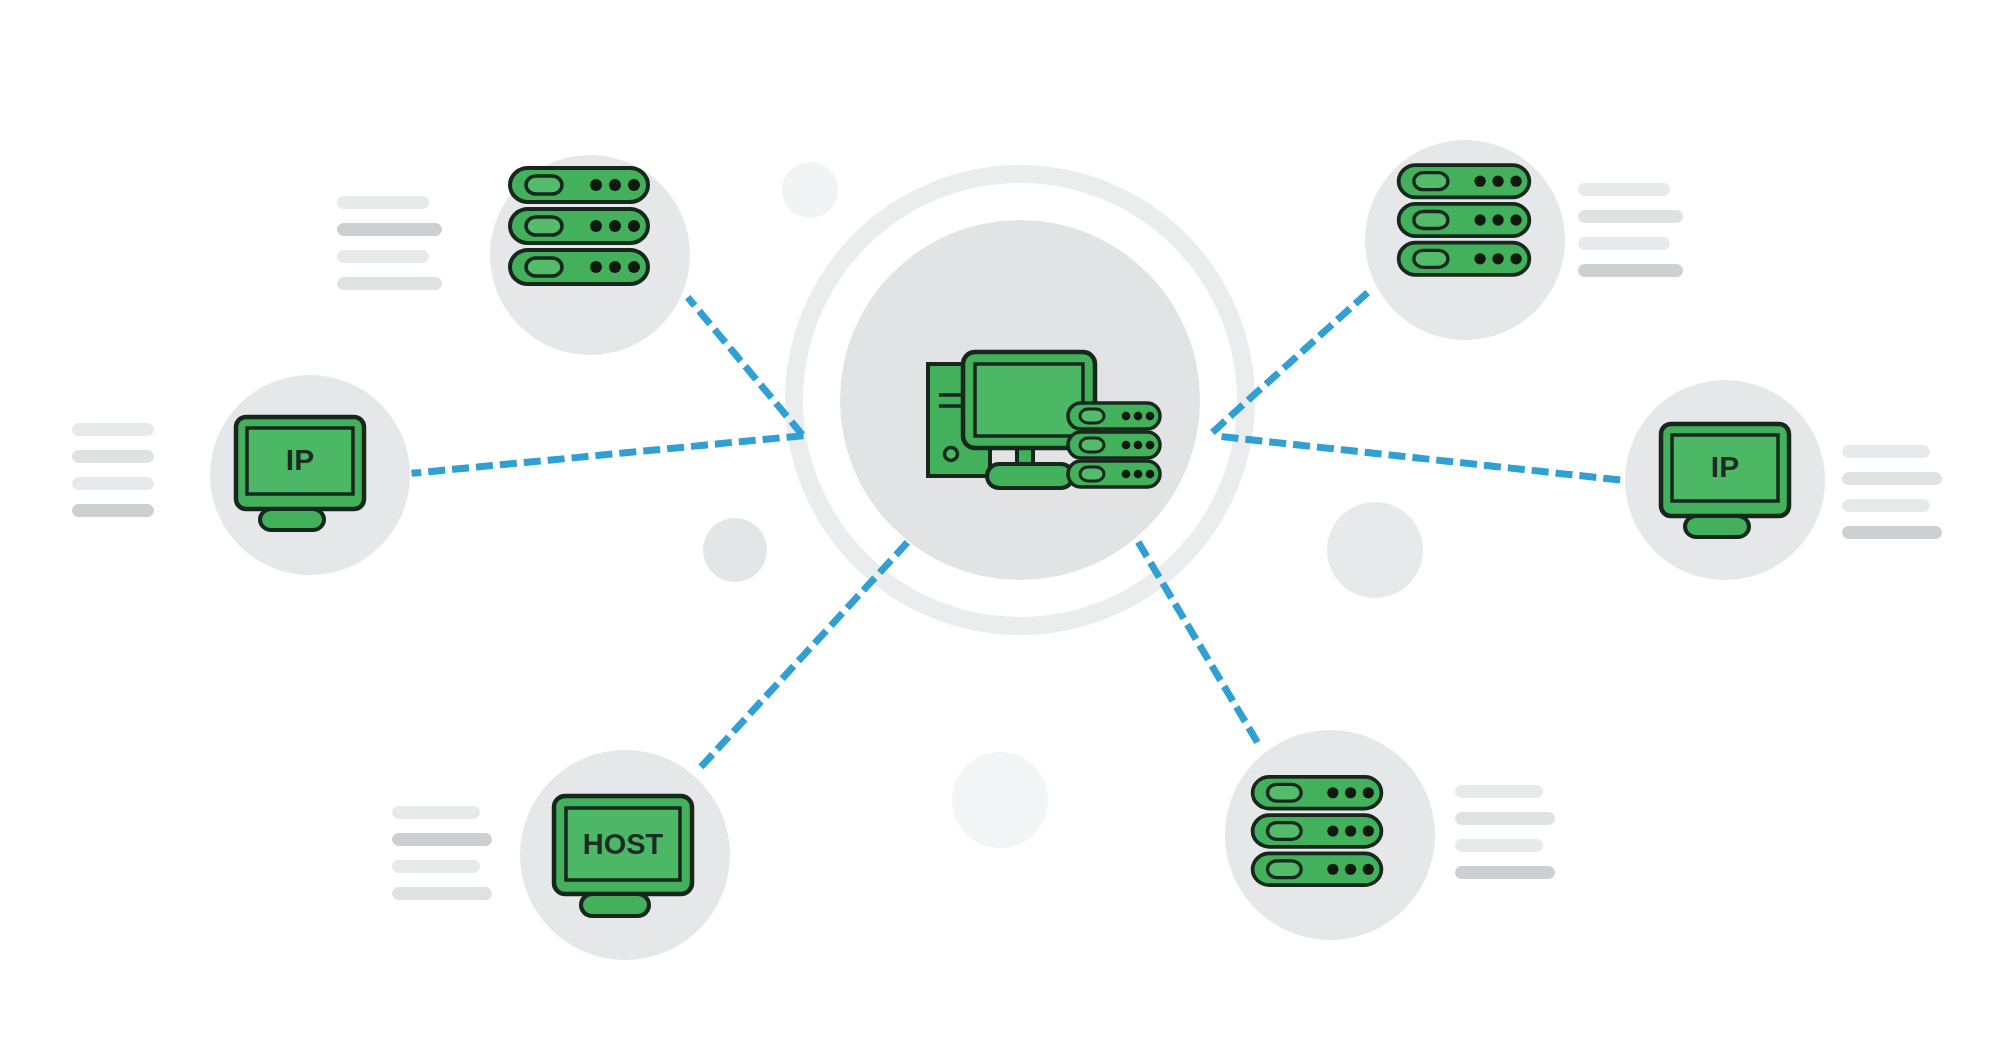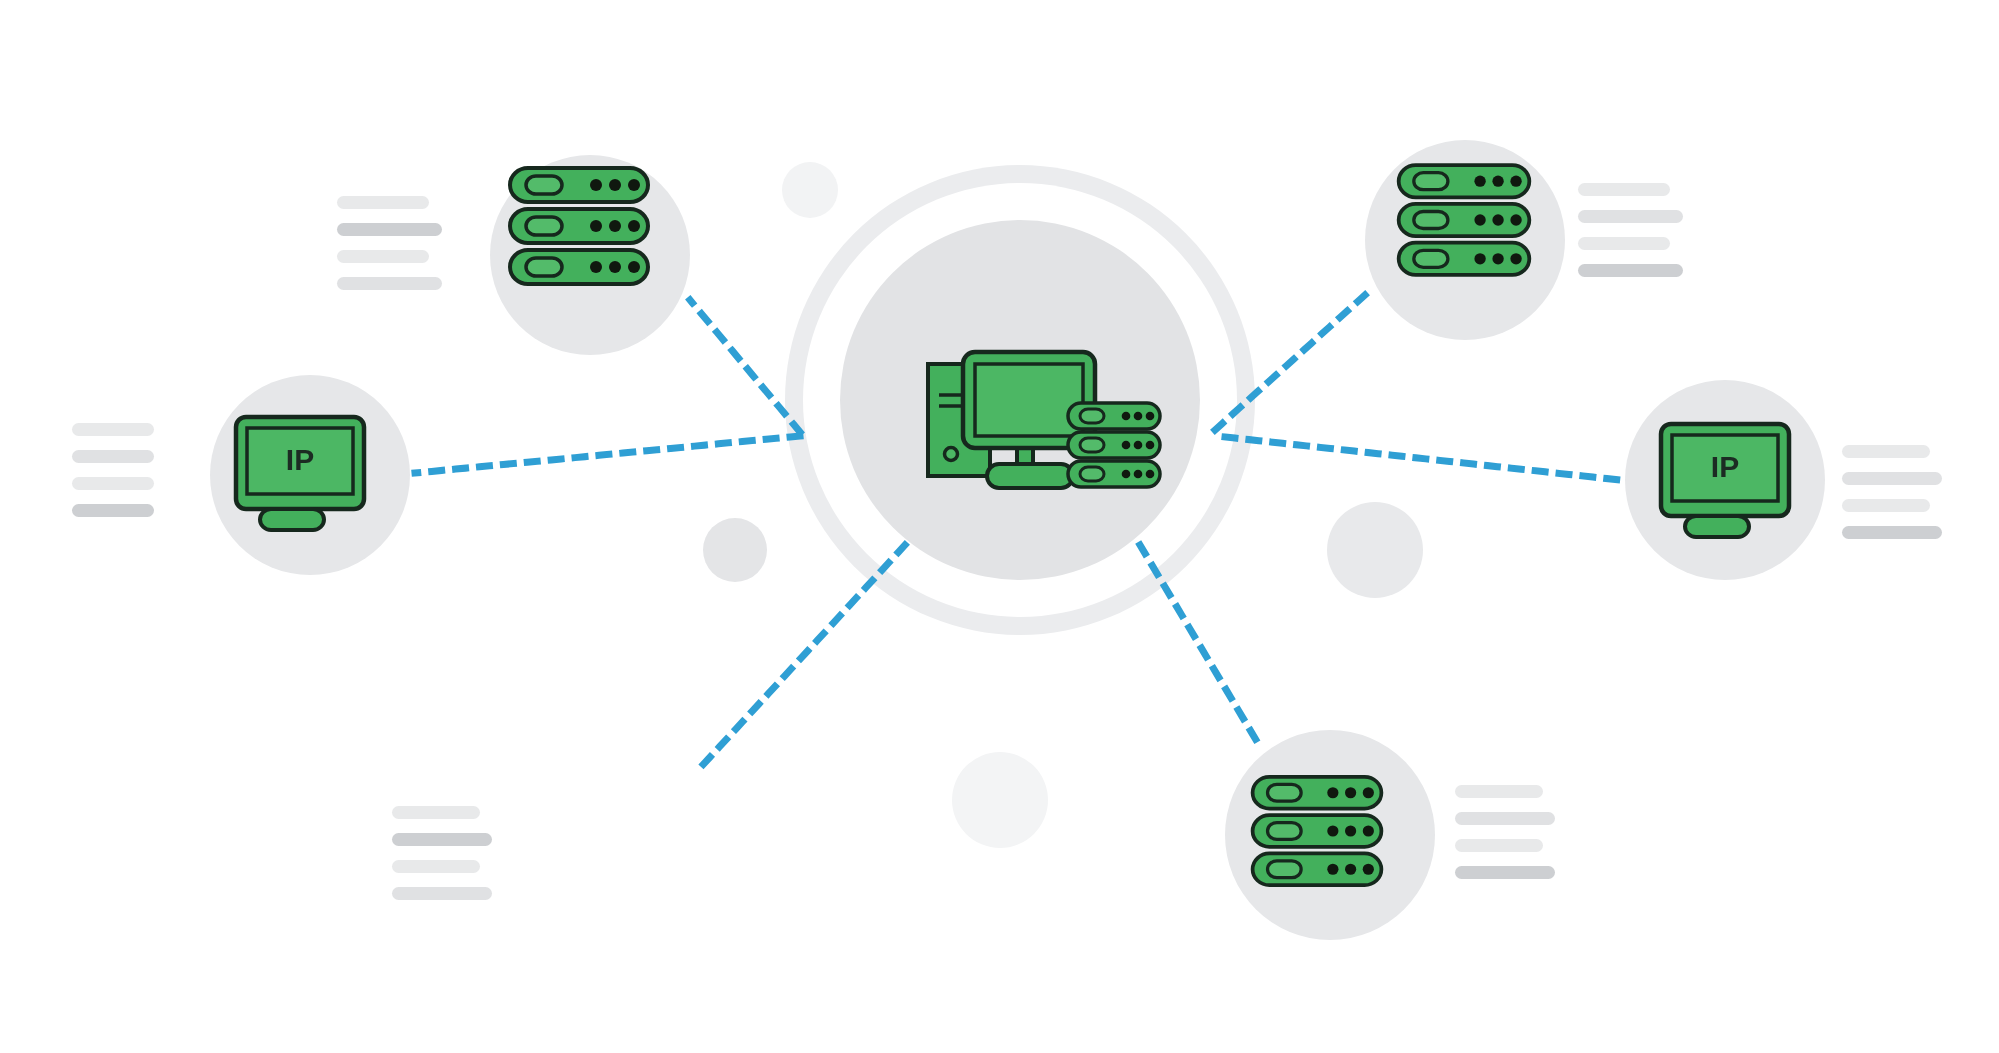--- a/index.html
+++ b/index.html
@@ -210,20 +210,30 @@
       <text class="screen-label" x="70" y="57" text-anchor="middle" font-size="30" font-weight="bold" font-family="Liberation Sans, sans-serif">IP</text>
     </svg>
   </div>
   <div class="text-lines" style="left:1842px; top:445px; width:100px; gap:14px;">
     <div class="text-line tl-light" style="width: 88px; background: rgb(232, 233, 234);"></div>
     <div class="text-line tl-mid" style="width: 100px; background: rgb(224, 225, 227);"></div>
     <div class="text-line tl-light" style="width: 88px; background: rgb(232, 233, 234);"></div>
     <div class="text-line tl-dark" style="width: 100px; background: rgb(205, 207, 210);"></div>
   </div>
 
+  <div class="node" style="left:520px; top:750px; width:210px; height:210px;">
+    <div class="node-disc" style="width: 210px; height: 210px; background: rgb(230, 231, 233);"></div>
+    <svg class="node-icon" style="left:28px; top:42px;" width="150" height="128" viewBox="0 0 150 128">
+      <rect x="59" y="80" width="15" height="28" fill="#43b05c" stroke="#16281d" stroke-width="4"></rect>
+      <rect x="6" y="4" rx="11" ry="11" width="138" height="98" fill="#43b05c" stroke="#16281d" stroke-width="4.5"></rect>
+      <rect x="18" y="16" width="114" height="72" fill="#4cb764" stroke="#16281d" stroke-width="3.5"></rect>
+      <rect x="33" y="102" rx="11" ry="11" width="68" height="22" fill="#43b05c" stroke="#16281d" stroke-width="4"></rect>
+      <text class="screen-label" x="75" y="62" text-anchor="middle" font-size="29" font-weight="bold" font-family="Liberation Sans, sans-serif">HOST</text>
+    </svg>
+  </div>
   <div class="text-lines" style="left:392px; top:806px; width:100px; gap:14px;">
     <div class="text-line tl-light" style="width: 88px; background: rgb(232, 233, 234);"></div>
     <div class="text-line tl-dark" style="width: 100px; background: rgb(205, 207, 210);"></div>
     <div class="text-line tl-light" style="width: 88px; background: rgb(232, 233, 234);"></div>
     <div class="text-line tl-mid" style="width: 100px; background: rgb(224, 225, 227);"></div>
   </div>
 
   <div class="node" style="left:1225px; top:730px; width:210px; height:210px;">
     <div class="node-disc" style="width: 210px; height: 210px; background: rgb(230, 231, 233);"></div>
     <svg class="node-icon" style="left:22px; top:40px;" width="140" height="122" viewBox="0 0 150 126">

